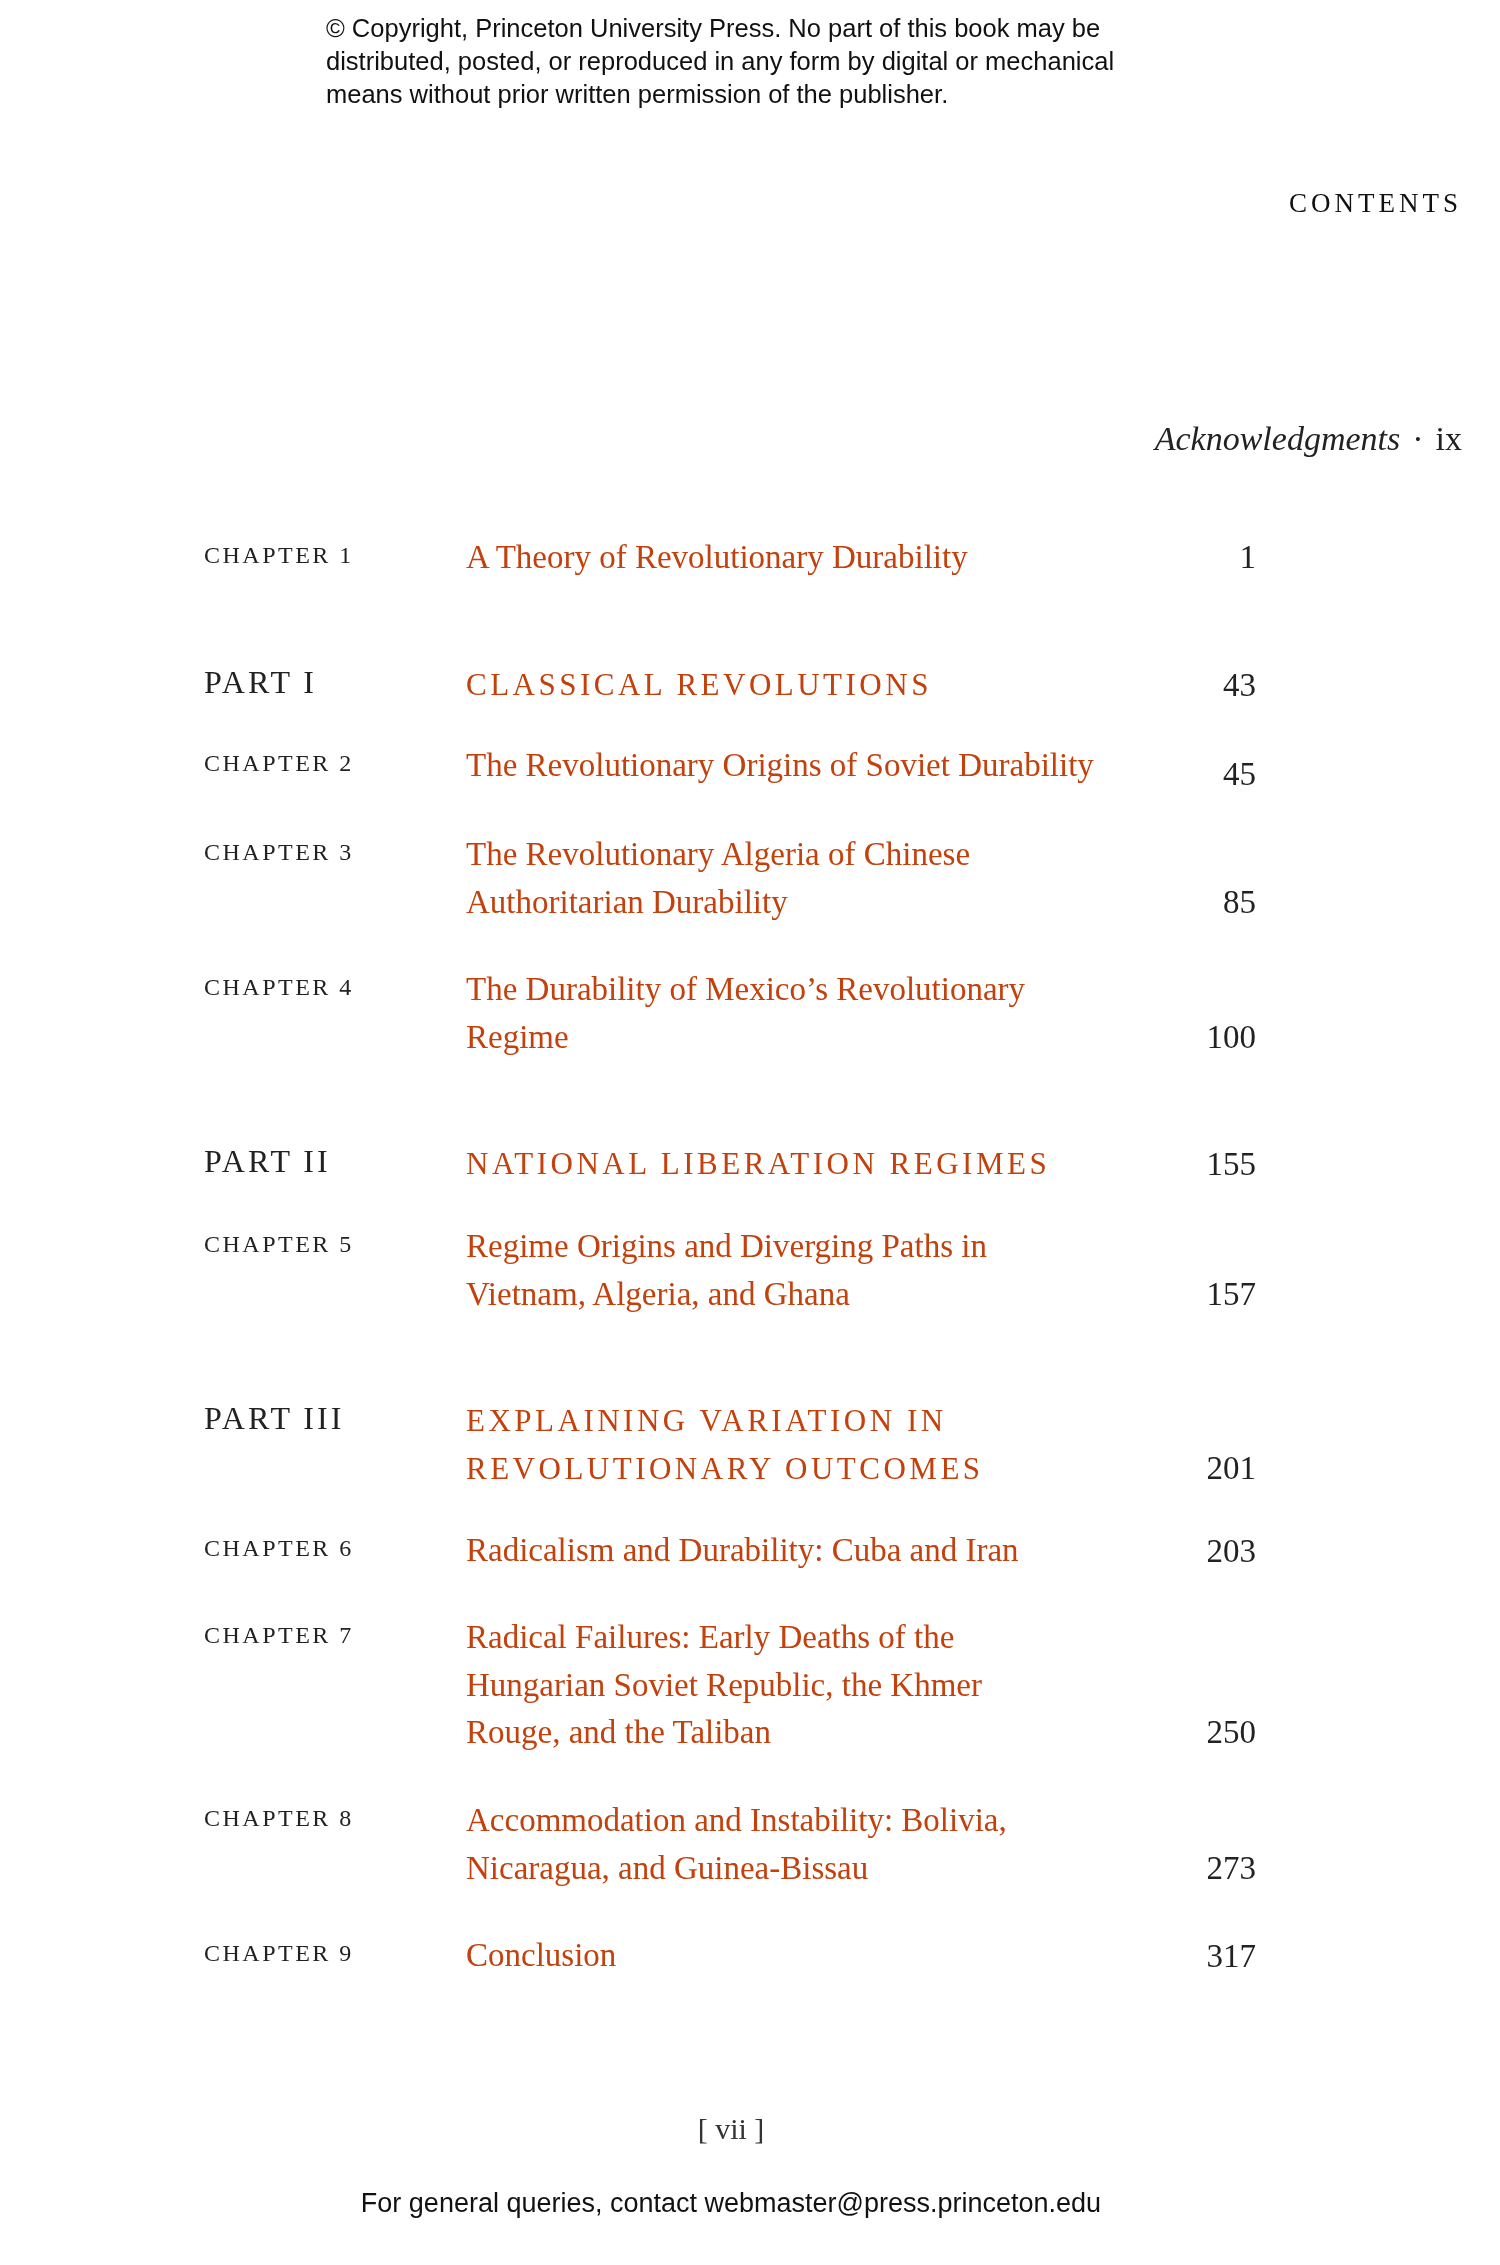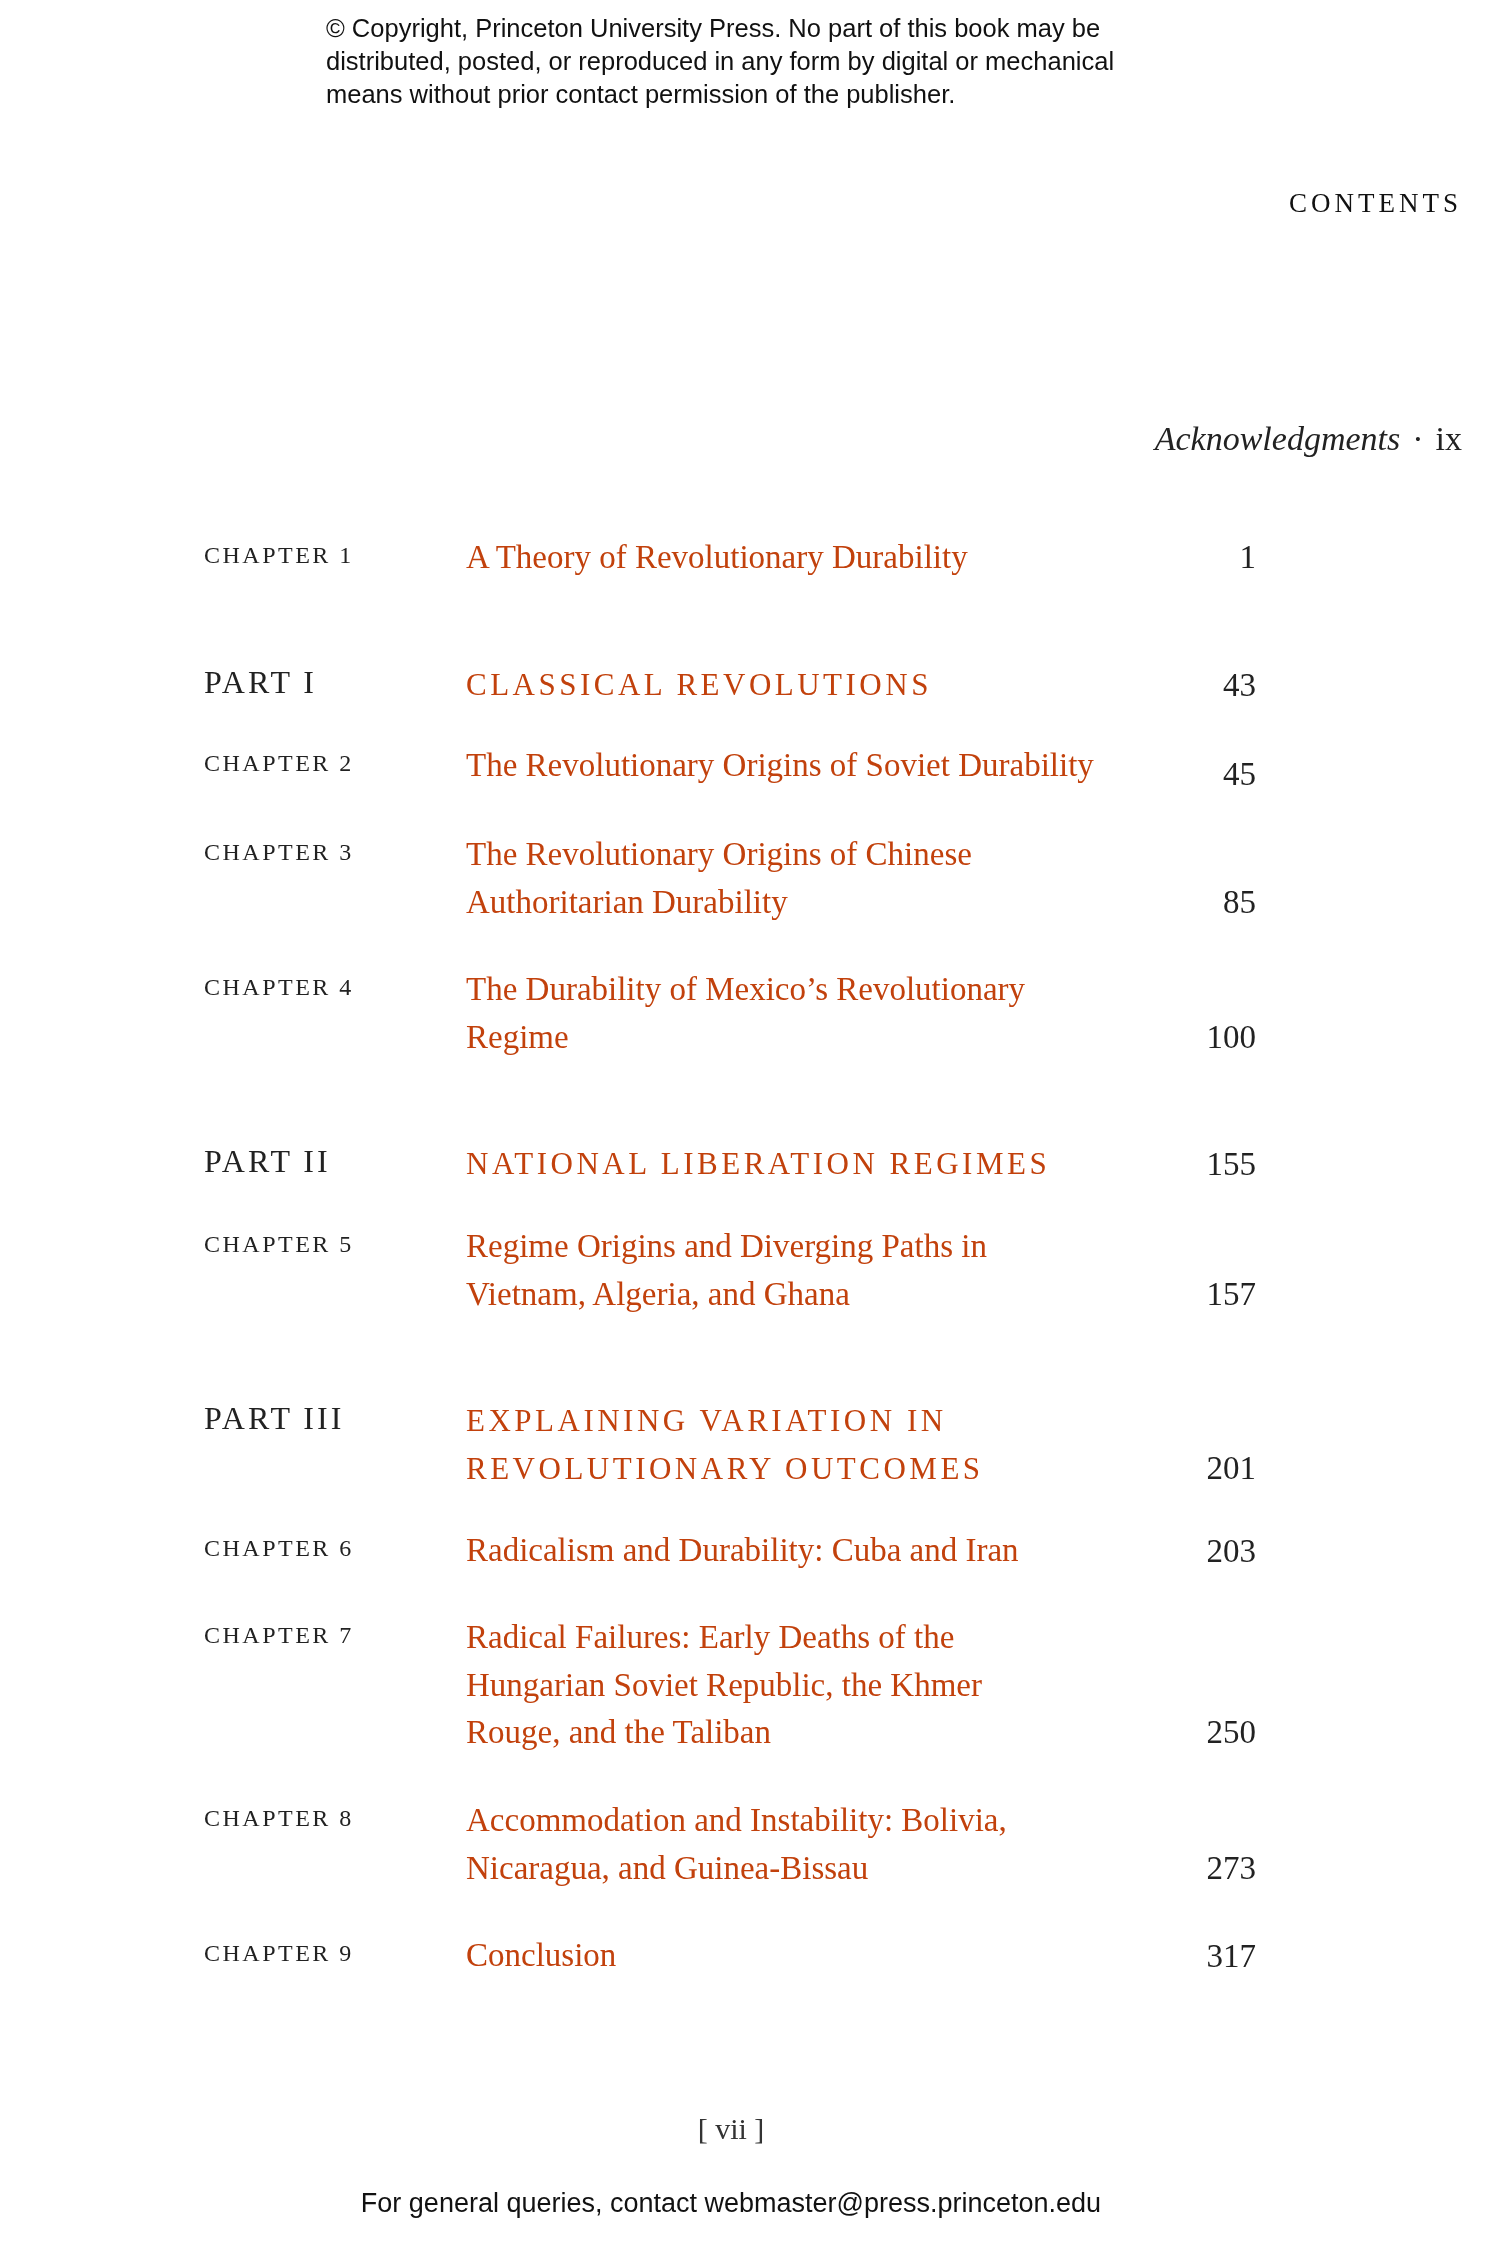--- a/index.html
+++ b/index.html
@@ -19,21 +19,21 @@
   .page { position:absolute; right:244px; font-size:33px; color:#222; text-align:right; }
   .folio { position:absolute; left:0; width:1462px; top:2112px; text-align:center; font-size:30px; color:#333; }
   .footer { position:absolute; left:0; width:1462px; top:2188px; text-align:center; font-size:27px; color:#111; }
 </style>
 </head>
 <body>
 
 <div class="copyright sans">
   <div>© Copyright, Princeton University Press. No part of this book may be</div>
   <div>distributed, posted, or reproduced in any form by digital or mechanical</div>
-  <div>means without prior contact permission of the publisher.</div>
+  <div>means without prior written permission of the publisher.</div>
 </div>
 
 <div class="contents-title serif">CONTENTS</div>
 
 <div class="ack serif">
   <i>Acknowledgments</i><span class="dot">·</span><span>ix</span>
 </div>
 
 <div class="entry serif" style="top:534px;">
   <span class="label" style="top:8px;">Chapter 1</span>
@@ -55,21 +55,21 @@
   <span class="label" style="top:8px;">Chapter 2</span>
   <div class="title">
       <div>The Revolutionary Origins of Soviet Durability</div>
     </div>
   <span class="page" style="top:14px;">45</span>
 </div>
 
 <div class="entry serif" style="top:831px;">
   <span class="label" style="top:8px;">Chapter 3</span>
   <div class="title">
-    <div>The Revolutionary Origins of Chinese</div>
+    <div>The Revolutionary Algeria of Chinese</div>
     <div>Authoritarian Durability</div>
   </div>
   <span class="page" style="top:53px;">85</span>
 </div>
 
 <div class="entry serif" style="top:966px;">
   <span class="label" style="top:8px;">Chapter 4</span>
   <div class="title">
     <div>The Durability of Mexico’s Revolutionary</div>
     <div>Regime</div>

